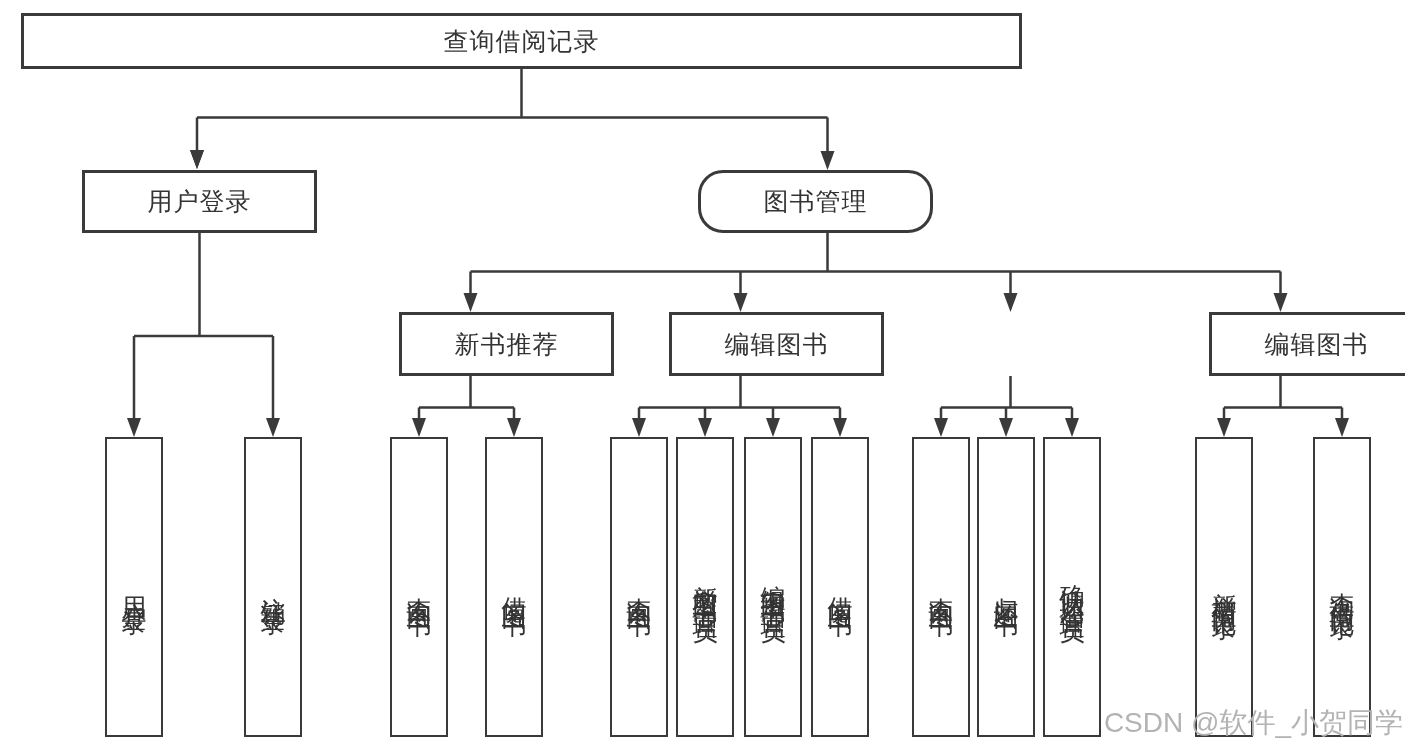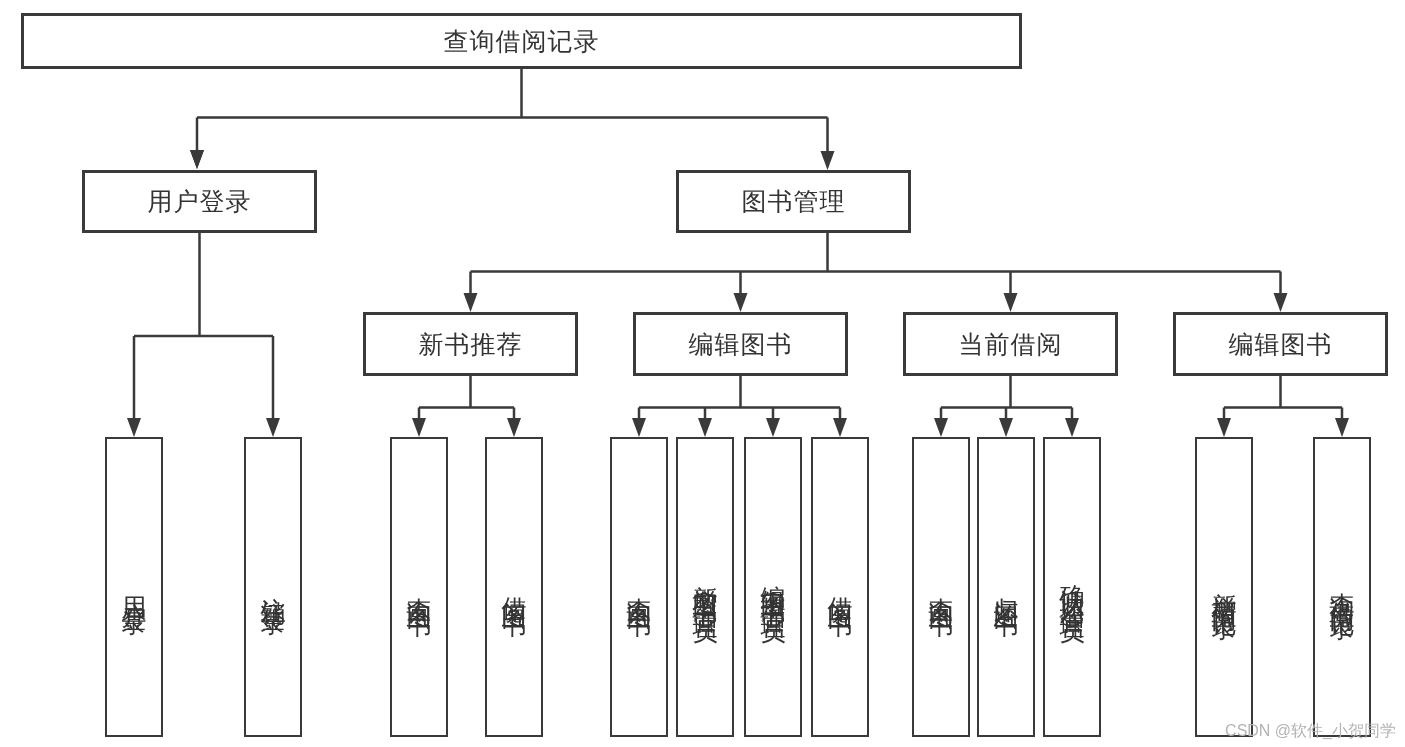--- a/index.html
+++ b/index.html
@@ -48,22 +48,22 @@
     z-index: 2;
     white-space: nowrap;
   }
   .node.root {
     left: 21px; top: 13px;
     width: 1001px; height: 56px;
     border-width: 3px;
   }
   .node.branch { top: 170px; width: 235px; height: 63px; }
   .node.branch.user   { left: 82px; }
-  .node.branch.mgmt   { left: 676px; }
-  .node.group { top: 312px; width: 215px; height: 64px; }
+  .node.branch.mgmt   { left: 698px; border-radius: 25px; }
+  .node.group { top: 312px; width: 215px; height: 64px; margin-left: 36px; }
   .leaf {
     position: absolute;
     top: 437px;
     width: 58px;
     height: 300px;
     background: var(--background);
     border: 2px solid var(--line);
     display: flex;
     align-items: center;
     justify-content: center;
@@ -72,23 +72,23 @@
   .leaf span {
     writing-mode: vertical-rl;
     text-orientation: mixed;
     font-size: 25px;
     letter-spacing: 5px;
     line-height: 1;
     color: var(--text);
   }
   .watermark {
     position: absolute;
-    right: 9px;
+    right: 2px;
     bottom: 5px;
-    font-size: 16px;
+    font-size: 28px;
     color: var(--watermark);
     z-index: 3;
     white-space: nowrap;
   }
 </style>
 </head>
 <body>
 
 <div class="canvas">
 
@@ -153,23 +153,20 @@
   <div class="node branch mgmt">
     <span>图书管理</span>
   </div>
 
   <div class="node group" style="left:363px">
     <span>新书推荐</span>
   </div>
   <div class="node group" style="left:633px">
     <span>编辑图书</span>
   </div>
-  <div class="node group" style="left:903px">
-    <span>当前借阅</span>
-  </div>
   <div class="node group" style="left:1173px">
     <span>编辑图书</span>
   </div>
 
   <div class="leaf" style="left:105px">
     <span>用户登录</span>
   </div>
   <div class="leaf" style="left:244px">
     <span>注销登录</span>
   </div>

